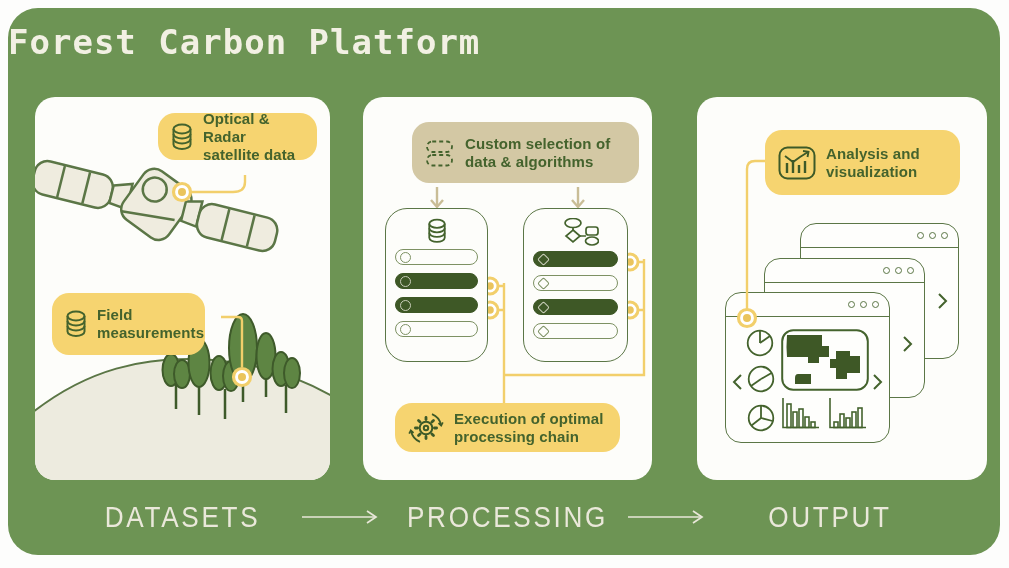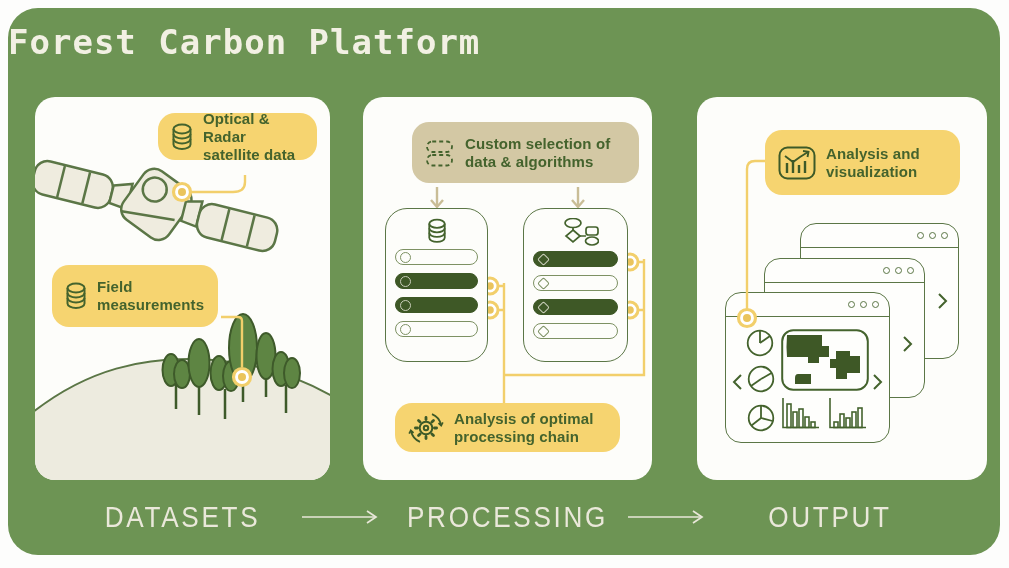--- a/index.html
+++ b/index.html
@@ -135,21 +135,21 @@
       <svg width="22" height="28" viewBox="0 0 22 28" fill="none" stroke="#44632d" stroke-width="2">
         <ellipse cx="11" cy="6" rx="8.5" ry="4.5"></ellipse>
         <path d="M2.5,6 V21.5 A8.5,4.5 0 0 0 19.5,21.5 V6"></path>
         <path d="M2.5,11 A8.5,4.5 0 0 0 19.5,11"></path>
         <path d="M2.5,16 A8.5,4.5 0 0 0 19.5,16"></path>
       </svg>
       <span class="txt">Optical &amp; Radar
 satellite data</span>
     </div>
 
-    <div class="chip yellow" style="left:17px;top:168px;width:166px;height:62px">
+    <div class="chip yellow" style="left:17px;top:196px;width:153px;height:62px">
       <svg width="22" height="28" viewBox="0 0 22 28" fill="none" stroke="#44632d" stroke-width="2">
         <ellipse cx="11" cy="6" rx="8.5" ry="4.5"></ellipse>
         <path d="M2.5,6 V21.5 A8.5,4.5 0 0 0 19.5,21.5 V6"></path>
         <path d="M2.5,11 A8.5,4.5 0 0 0 19.5,11"></path>
         <path d="M2.5,16 A8.5,4.5 0 0 0 19.5,16"></path>
       </svg>
       <span class="txt">Field
 measurements</span>
     </div>
   </div>
@@ -257,21 +257,21 @@
           <line x1="12.1" y1="12.1" x2="10.5" y2="10.5"></line>
             <line x1="23.9" y1="23.9" x2="25.5" y2="25.5"></line>
           <line x1="12.1" y1="23.9" x2="10.5" y2="25.5"></line>
             <line x1="23.9" y1="12.1" x2="25.5" y2="10.5"></line>
         </g>
         <path d="M24,4.2 A15,15 0 0 1 33,15" stroke-width="1.8"></path>
         <path d="M30.5,13 L33.2,15.6 L34.8,12.4" stroke-width="1.8"></path>
         <path d="M12,31.8 A15,15 0 0 1 3,21" stroke-width="1.8"></path>
         <path d="M5.5,23 L2.8,20.4 L1.2,23.6" stroke-width="1.8"></path>
       </svg>
-      <span class="txt">Analysis of optimal
+      <span class="txt">Execution of optimal
 processing chain</span>
     </div>
   </div>
 
   <div class="panel p3">
     <div class="win" style="left:103px;top:126px;width:159px;height:136px;z-index:1">
       <div class="win-bar">
         <span class="win-dot"></span>
         <span class="win-dot"></span>
         <span class="win-dot"></span>

